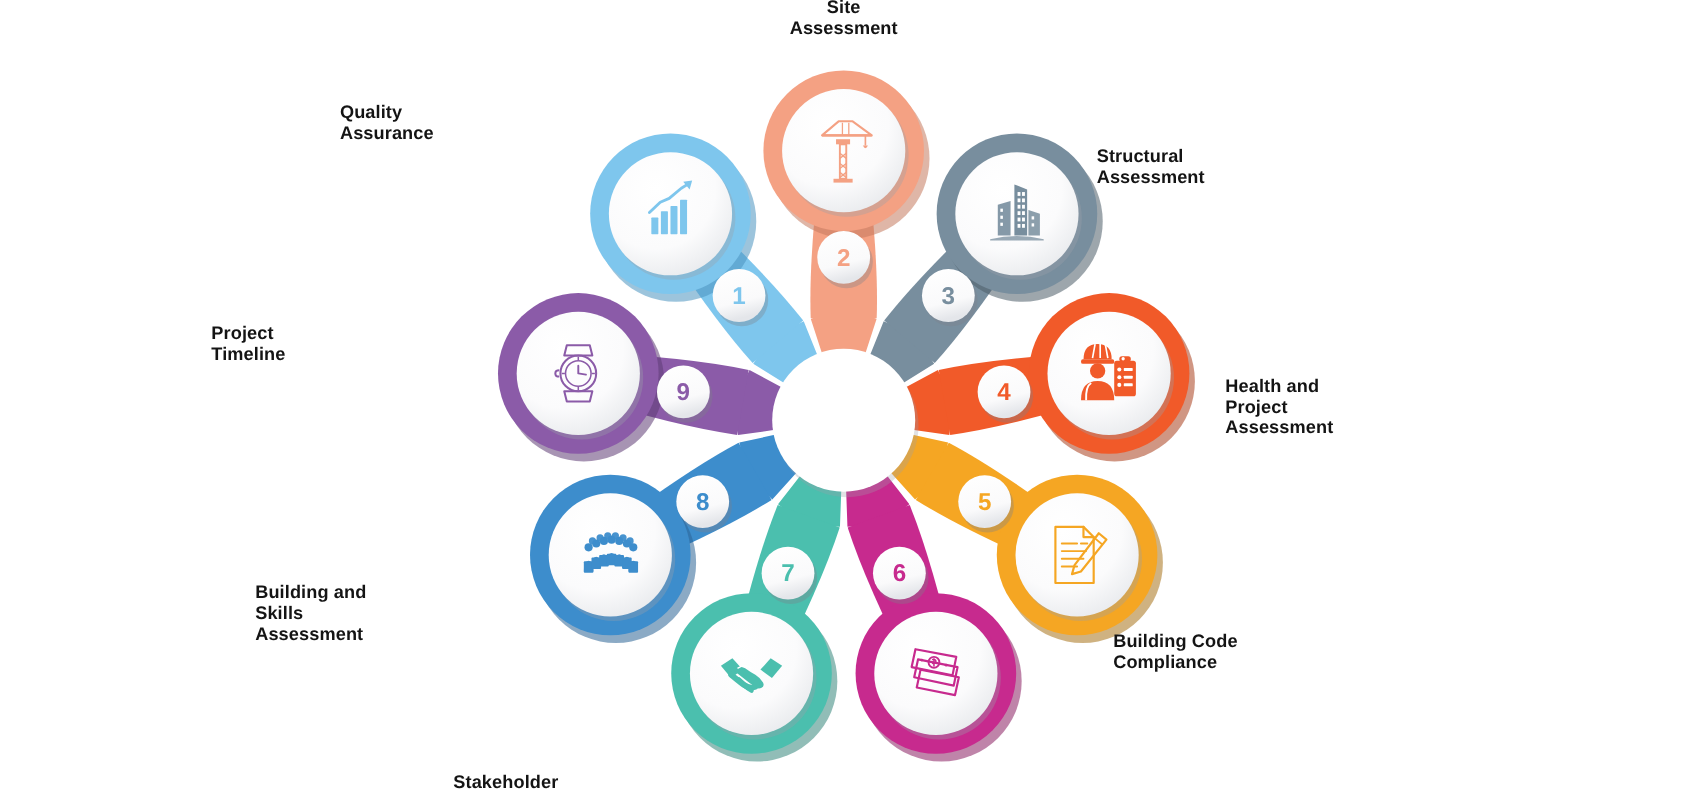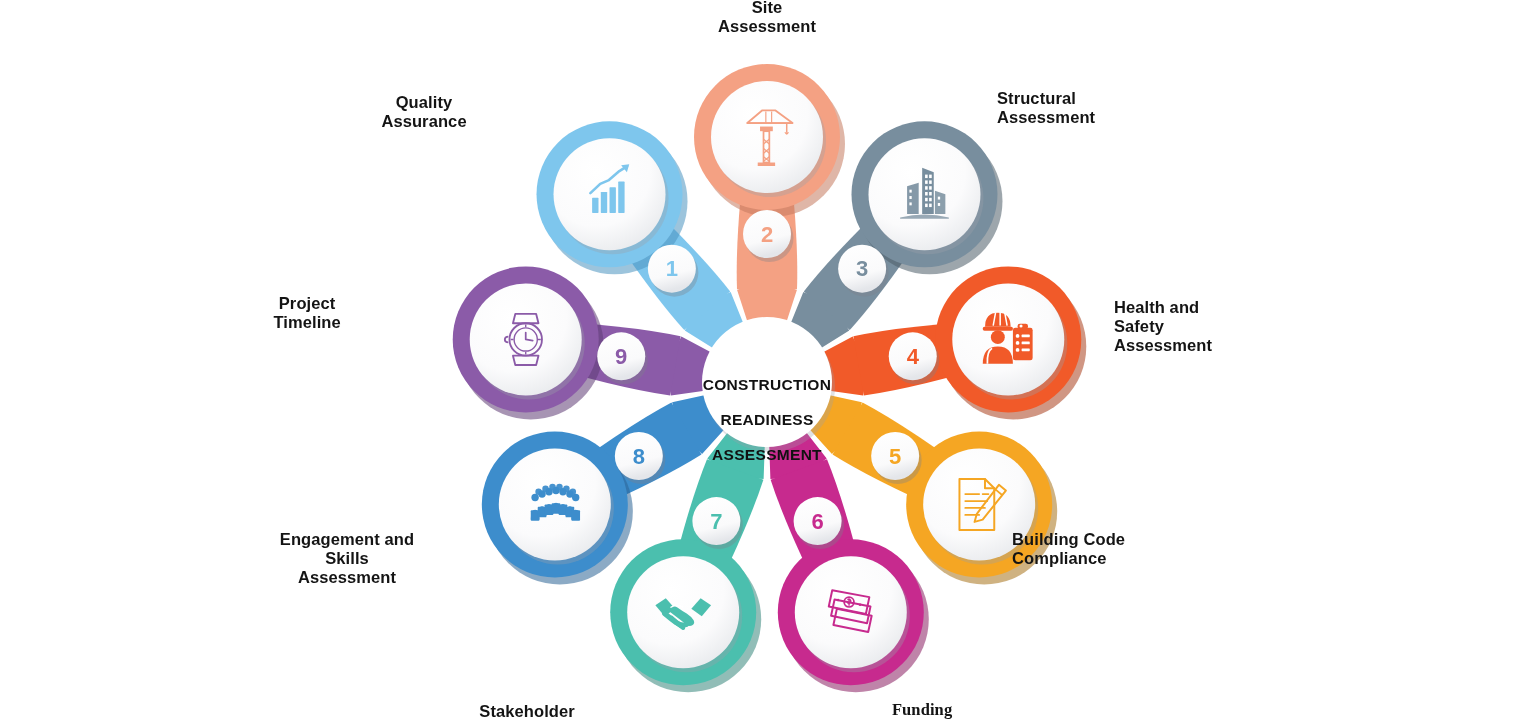--- a/index.html
+++ b/index.html
@@ -16,22 +16,22 @@
     font-family:"Liberation Sans", sans-serif;
     font-weight:bold;
     font-size:16.5px;
     line-height:19px;
     color:#141414;
     letter-spacing:0.1px;
     white-space:pre-line;
     pointer-events:none;
   }
   .lbl-center{text-align:center;}
-  .lbl-left{text-align:center;}
-  .lbl-right{text-align:left;}
+  .lbl-left{text-align:left;}
+  .lbl-right{text-align:left;margin-top:44px;}
 
   .hub-text{
     position:absolute;
     text-align:center;
     font-family:"Liberation Sans", sans-serif;
     font-weight:bold;
     font-size:15.5px;
     line-height:17.5px;
     color:#111111;
     letter-spacing:0.3px;
@@ -300,40 +300,35 @@
         <g>
           <circle cx="623.7484525541932" cy="360.3000697052943" r="24" fill="#7d828a" opacity="0.35"></circle>
           <circle cx="621.2484525541932" cy="356.3000697052943" r="24" fill="url(#badgeGrad)"></circle>
           <text x="621.2484525541932" y="363.8000697052943" text-anchor="middle" font-family="&quot;Liberation Sans&quot;, sans-serif" font-size="22px" font-weight="bold" fill="#8B5BA8">9</text>
         </g>
         <circle cx="770" cy="387" r="65" fill="#9aa0a8" opacity="0.30"></circle>
         <circle cx="767" cy="382" r="65" fill="#ffffff"></circle>
       </g>
   </svg>
 
-  <div class="hub-text" style="left:694px;top:358px;width:146px;">
-    <div>CONSTRUCTION</div>
-    <div>READINESS</div>
-    <div>ASSESSMENT</div>
-  </div>
 
   <div id="labels">
       <div class="node-label lbl-left" style="width: 230px; left: 309.023px; top: 92.6091px;">Quality
 Assurance</div>
       <div class="node-label lbl-center" style="width: 220px; left: 657px; top: -2px;">Site
 Assessment</div>
       <div class="node-label lbl-right" style="width: 230px; left: 996.977px; top: 88.6091px;">Structural
 Assessment</div>
       <div class="node-label lbl-right" style="width: 230px; left: 1113.9px; top: 297.654px;">Health and
-Safety
+Project
 Assessment</div>
       <div class="node-label lbl-right" style="width: 230px; left: 1012px; top: 530px;">Building Code
 Compliance</div>
       <div class="node-label lbl-right" style="width: 230px; left: 891.919px; top: 699.737px; font-family: Liberation Serif, serif;">Funding</div>
       <div class="node-label lbl-left" style="width: 230px; left: 412.081px; top: 701.737px;">Stakeholder
 Engagement</div>
-      <div class="node-label lbl-left" style="width: 230px; left: 232.015px; top: 530px;">Engagement and
+      <div class="node-label lbl-left" style="width: 230px; left: 232.015px; top: 530px;">Building and
 Skills
 Assessment</div>
       <div class="node-label lbl-left" style="width: 230px; left: 192.105px; top: 293.654px;">Project
 Timeline</div>
     </div>
 </div>
 
 </body></html>

